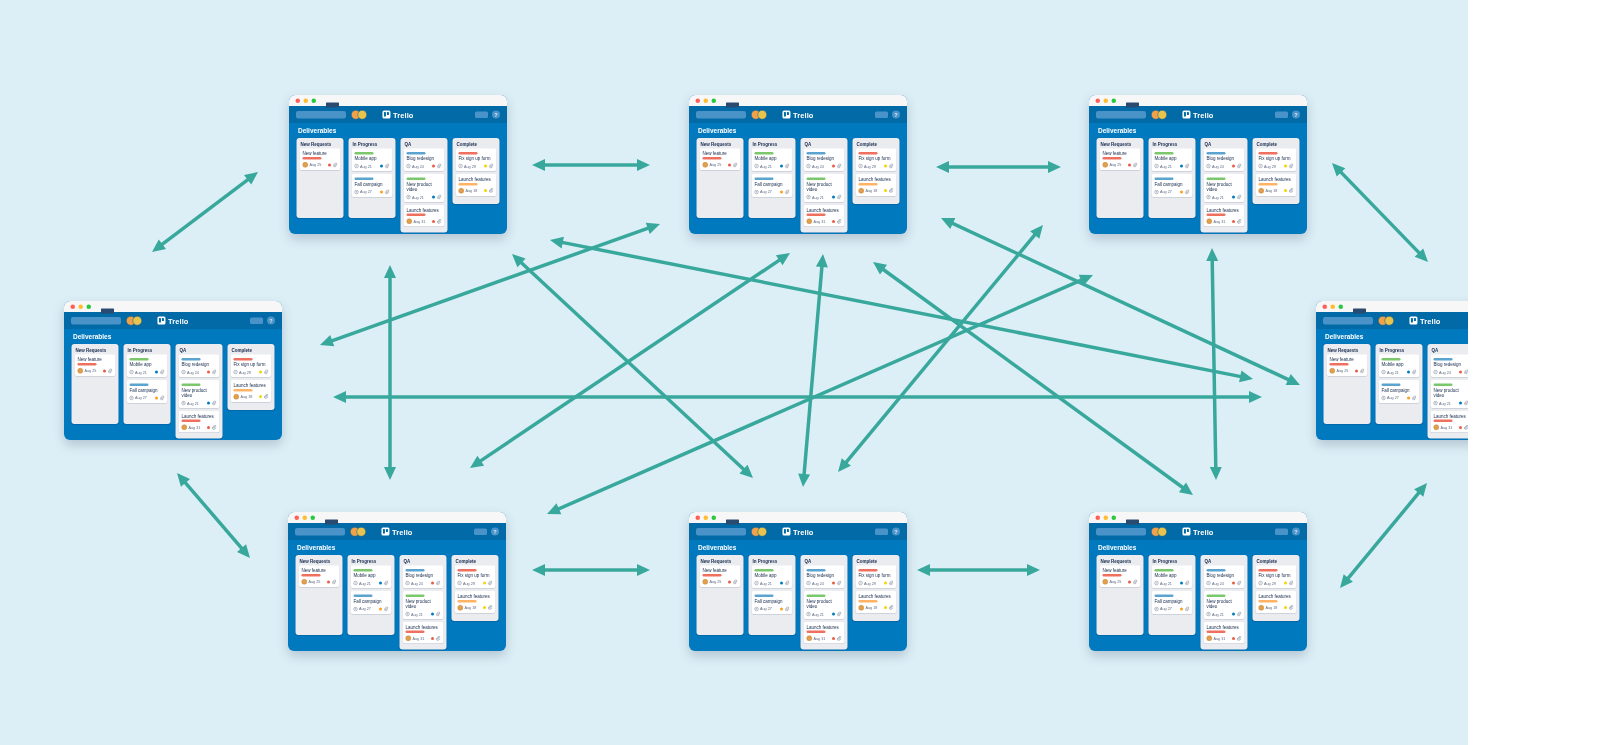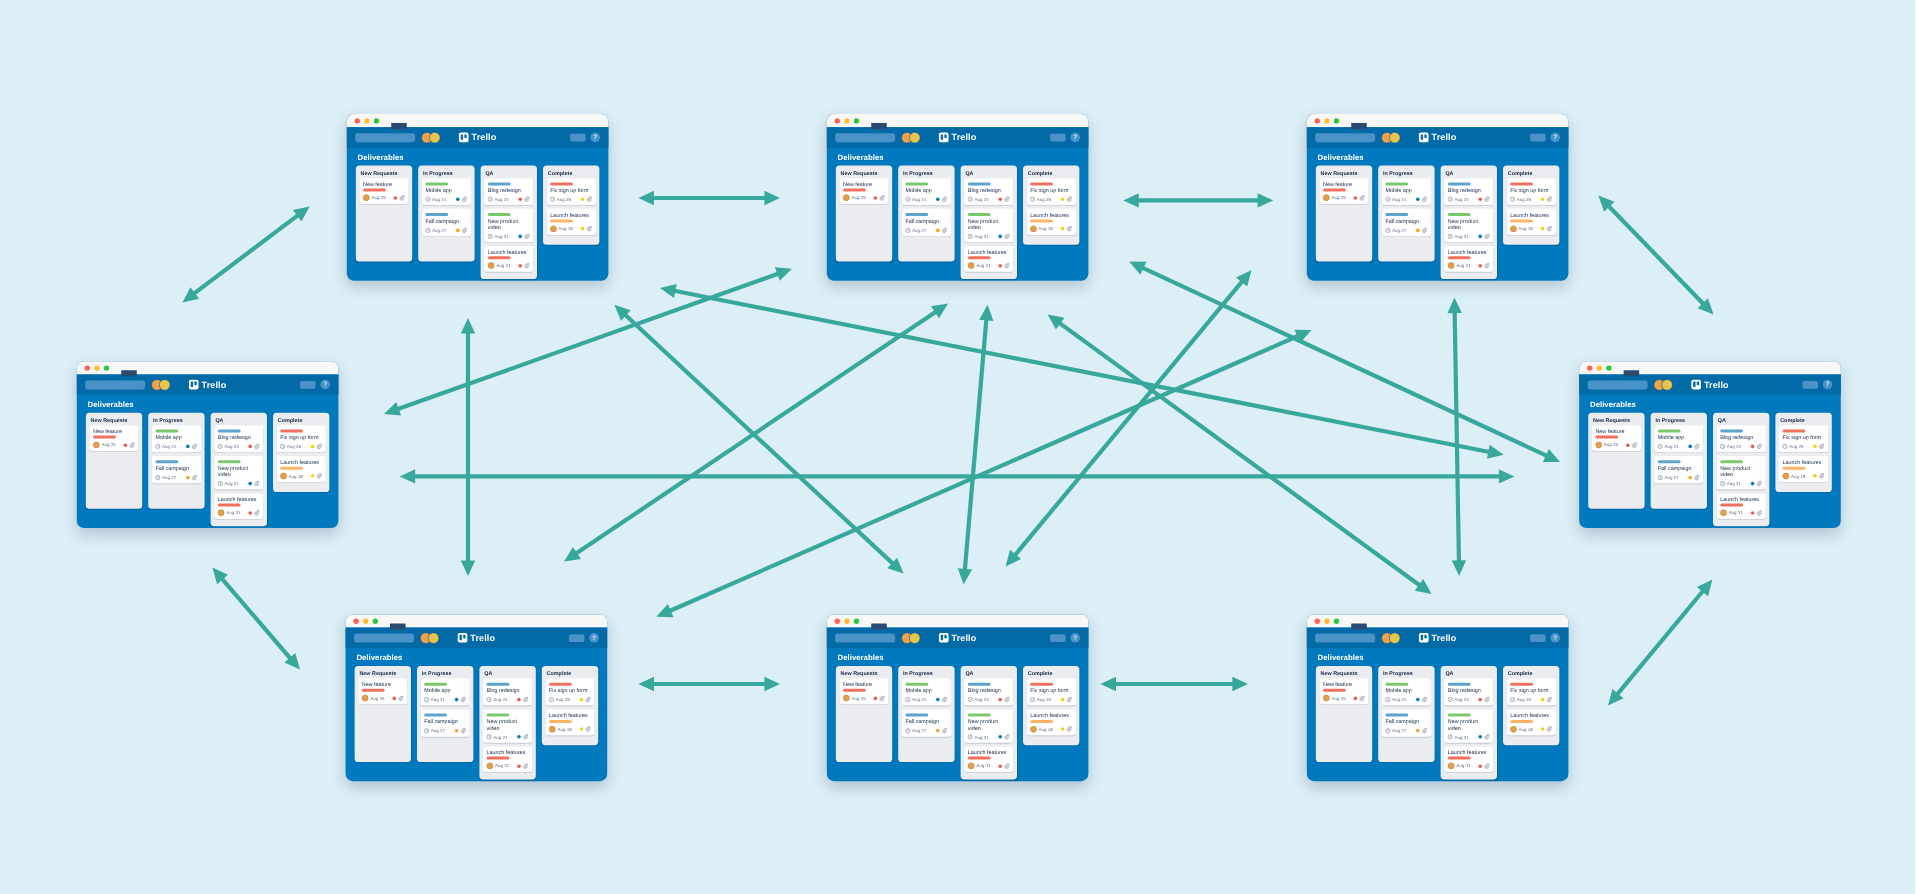--- a/index.html
+++ b/index.html
@@ -1,18 +1,18 @@
 <!DOCTYPE html>
 <html><head>
 <meta charset="utf-8">
 <title>Diagram</title>
 <style>
   html,body{margin:0;padding:0;}
   body{font-family:"Liberation Sans", sans-serif;}
-  #canvas{position:relative;width:1596px;height:745px;background:#ddeff6;overflow:hidden;}
+  #canvas{position:relative;width:1468px;height:745px;background:#ddeff6;overflow:hidden;}
   #edges{position:absolute;left:0;top:0;}
 
   
   .winpos{position:absolute;width:218px;height:139px;}
   .bwin{width:436px;height:278px;border-radius:12px;background:#0079BF;
         box-shadow:0 10px 24px rgba(9,30,66,.20);transform:scale(.5);transform-origin:0 0;}
   .titlebar{height:22px;background:#f7f7f7;border-radius:12px 12px 0 0;
             display:flex;align-items:center;padding-left:13px;gap:7px;position:relative;}
   .dot{width:9px;height:9px;border-radius:50%;flex:none;}
   .dot.red{background:#ff5f57}.dot.yellow{background:#febc2e}.dot.green{background:#28c840}

